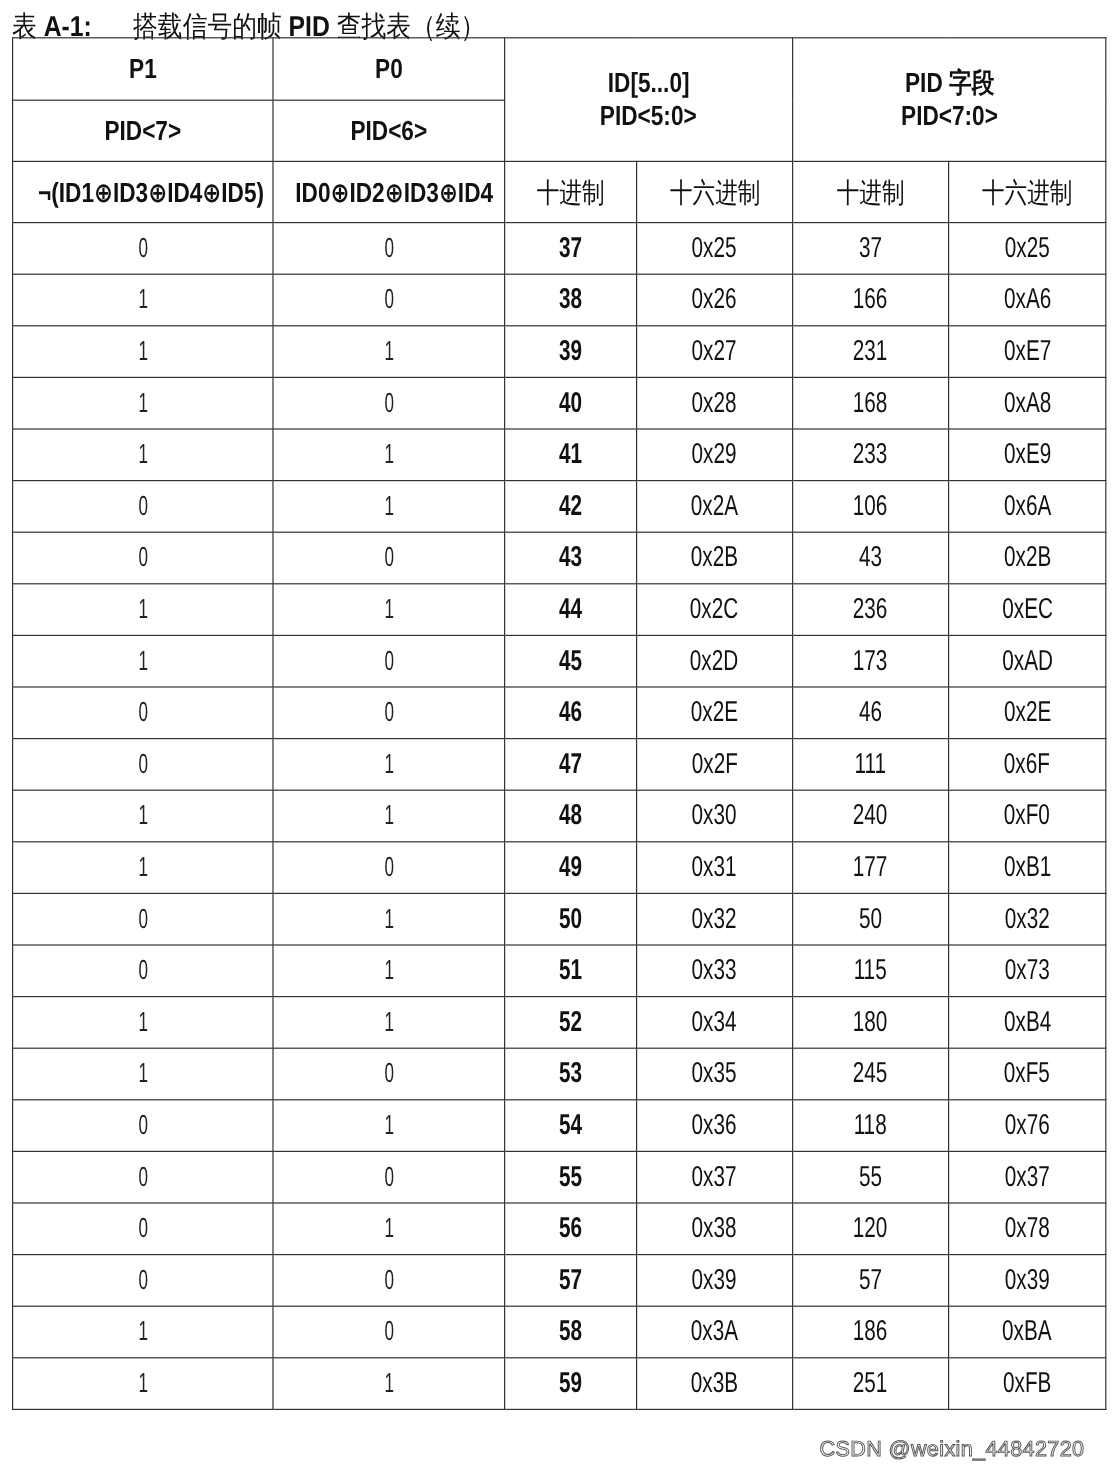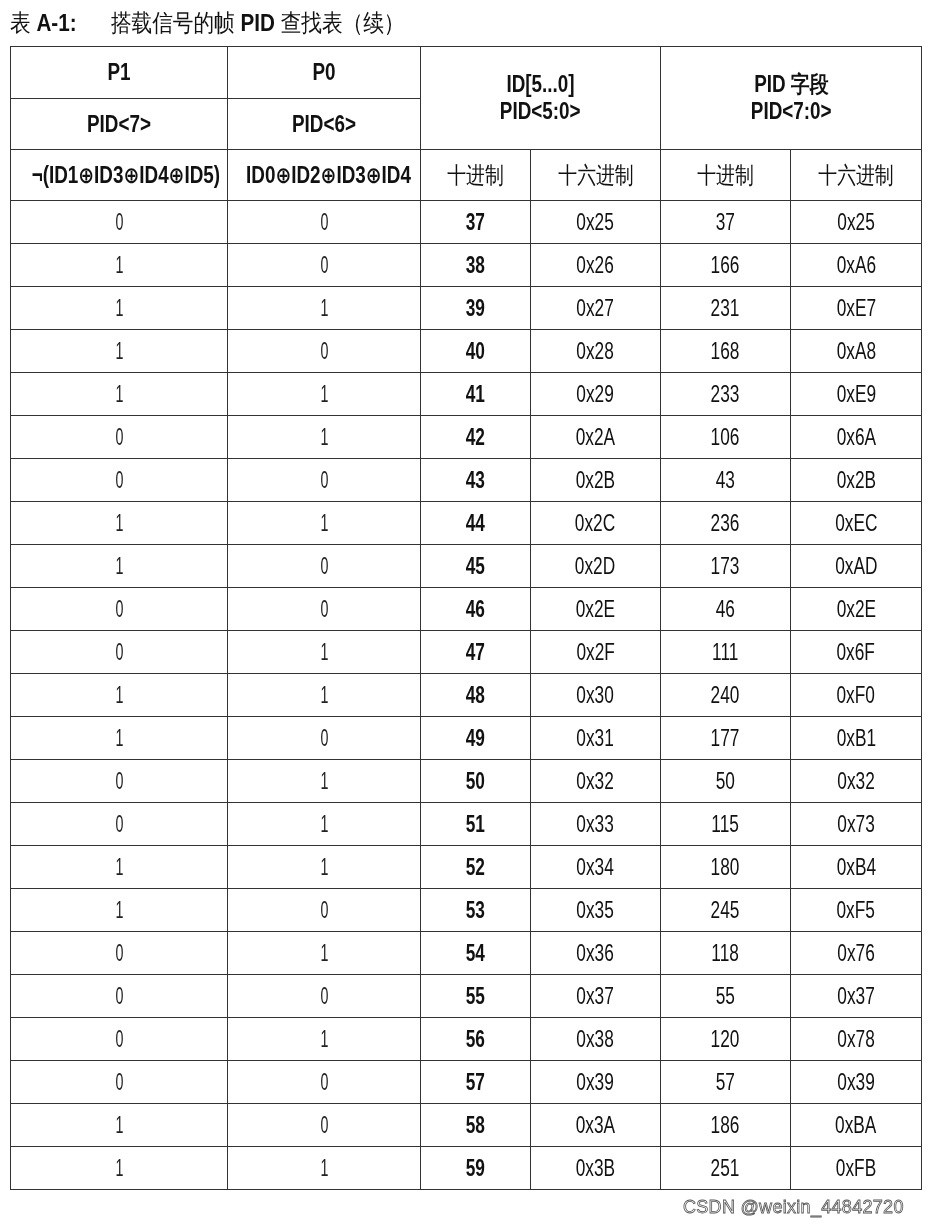--- a/index.html
+++ b/index.html
@@ -4,21 +4,21 @@
 <style>
   html, body { margin:0; padding:0; background:#ffffff; }
   body { width:930px; height:1228px; position:relative; overflow:hidden;
          font-family:"Liberation Sans", "DejaVu Sans", sans-serif; color:#111; }
   .caption { position:absolute; left:10px; top:6px; height:34px; font-size:24px; line-height:34px;
              white-space:nowrap; transform:scaleX(0.86); transform-origin:left center; }
   .caption .lbl-cn { font-weight:normal; }
   .caption .lbl-num { font-weight:bold; }
   .caption .gap { display:inline-block; width:40px; }
   .caption .pid { font-weight:bold; }
-  table.pid-table { position:absolute; left:10px; top:46px; width:911px;
+  table.pid-table { position:absolute; left:10px; top:31px; width:911px;
                     border-collapse:collapse; table-layout:fixed; }
   table.pid-table td, table.pid-table th { border:1.5px solid #333; text-align:center;
                     padding:0; font-weight:normal; }
   th .t { display:inline-block; transform:scaleX(0.82); font-size:23px; line-height:27px; white-space:nowrap; }
   th.b .t { font-weight:bold; }
   th.hrow1 { height:51px; }
   th.hrow2 { height:50px; }
   th.hrow3 { height:50px; border-bottom:4px double #333; }
   th .cn { font-weight:normal; }
   td { height:42px; font-size:24px; }

